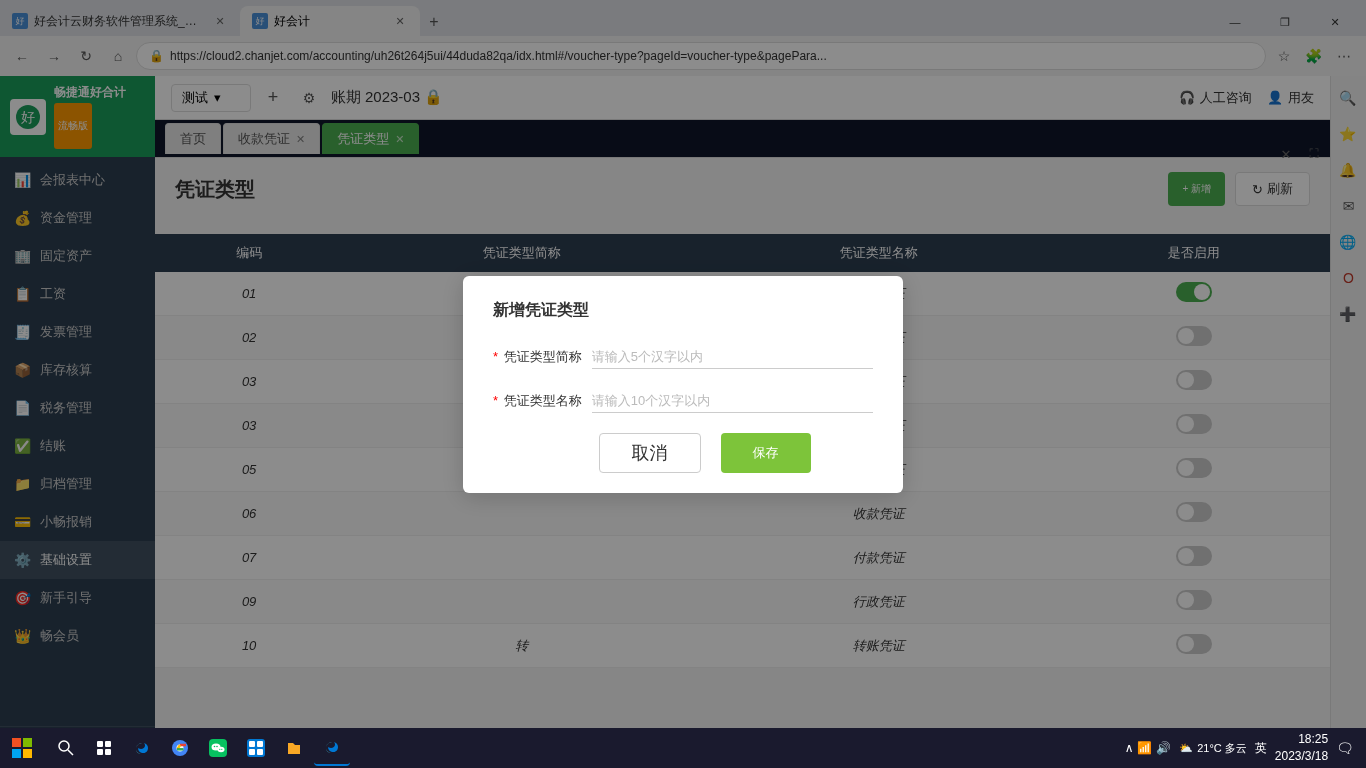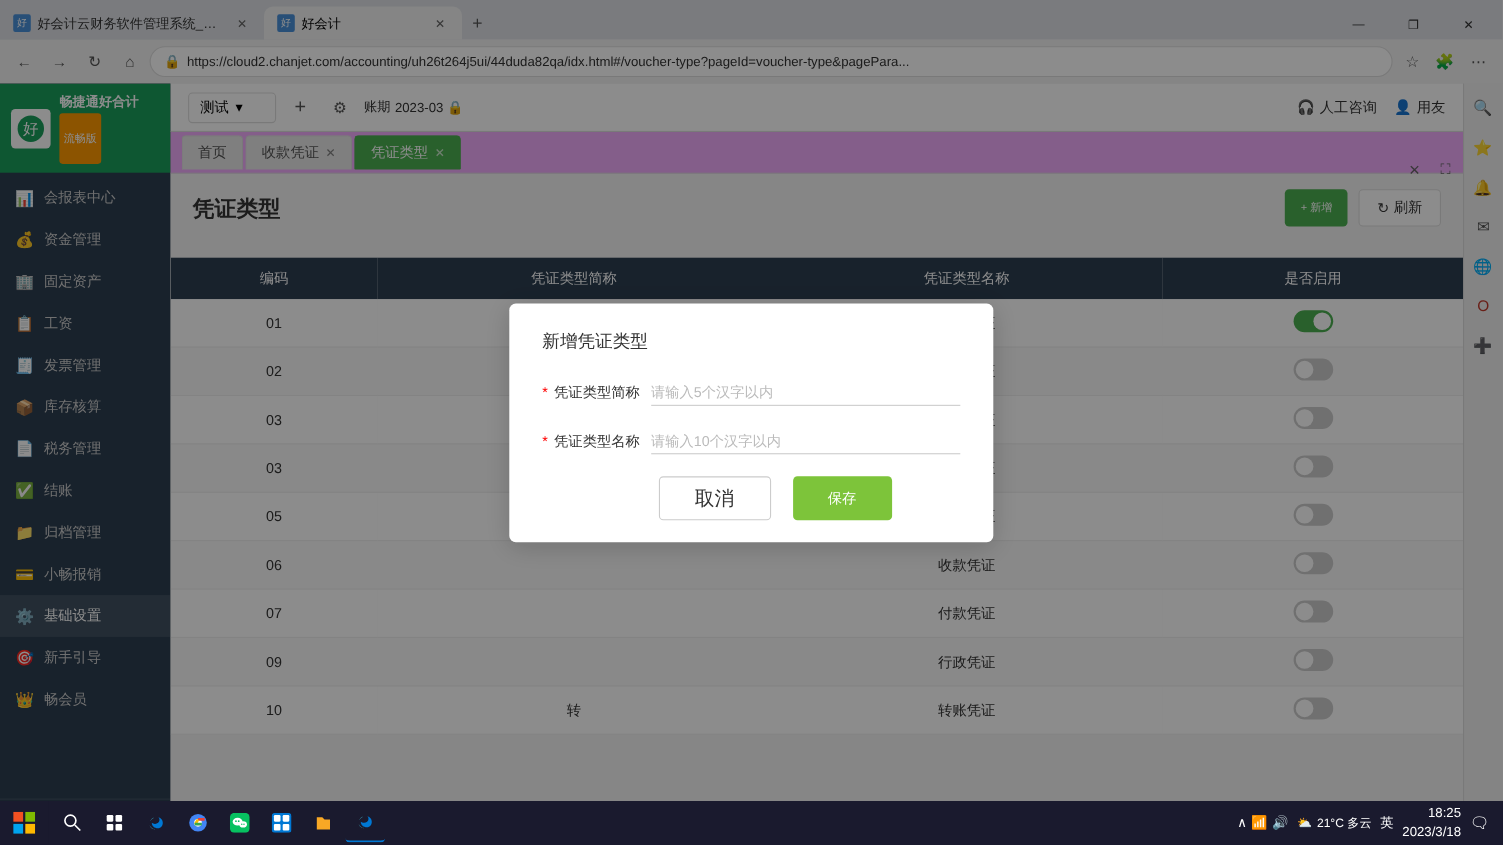--- a/index.html
+++ b/index.html
@@ -39,61 +39,61 @@
     .sidebar-item .s-icon { width: 18px; height: 18px; display: flex; align-items: center; justify-content: center; font-size: 14px; flex-shrink: 0; }
     .sidebar-bottom { padding: 8px 10px; border-top: 1px solid rgba(255,255,255,0.1); }
     .sidebar-bottom-btn { display: flex; align-items: center; gap: 6px; color: #aaa; font-size: 12px; cursor: pointer; padding: 4px 0; }
 
     
     .app-main { flex: 1; display: flex; flex-direction: column; overflow: hidden; }
     .app-topbar { background: #fff; border-bottom: 1px solid #ddd; display: flex; align-items: center; padding: 0 16px; height: 44px; gap: 8px; }
     .workspace-selector { display: flex; align-items: center; gap: 6px; border: 1px solid #ddd; border-radius: 4px; padding: 4px 10px; cursor: pointer; font-size: 13px; min-width: 80px; }
     .add-btn { width: 28px; height: 28px; display: flex; align-items: center; justify-content: center; cursor: pointer; font-size: 18px; color: #555; }
     .settings-btn { width: 28px; height: 28px; display: flex; align-items: center; justify-content: center; cursor: pointer; font-size: 14px; color: #555; }
-    .period-info { display: flex; align-items: center; gap: 4px; font-size: 12px; color: #333; }
+    .period-info { display: flex; align-items: flex-start; gap: 4px; font-size: 15px; color: #333; }
     .topbar-spacer { flex: 1; }
     .topbar-right { display: flex; align-items: center; gap: 16px; }
     .consult-btn { display: flex; align-items: center; gap: 4px; color: #333; font-size: 13px; cursor: pointer; }
     .user-btn { display: flex; align-items: center; gap: 4px; color: #333; font-size: 13px; cursor: pointer; }
 
     
-    .app-tabs { display: flex; align-items: center; background: #f0abfc; border-bottom: 1px solid #ddd; padding: 0 10px; height: 38px; gap: 2px; }
+    .app-tabs { display: flex; align-items: center; background: #0f172a; border-bottom: 1px solid #ddd; padding: 0 10px; height: 38px; gap: 2px; }
     .app-tab { display: flex; align-items: center; gap: 6px; padding: 6px 14px; border-radius: 4px 4px 0 0; font-size: 13px; cursor: pointer; color: #555; background: #e8e8e8; border: 1px solid #ddd; border-bottom: none; }
     .app-tab.active { background: #4caf50; color: white; border-color: #4caf50; }
     .app-tab .tab-x { font-size: 11px; color: inherit; opacity: 0.7; }
 
     
     .content-area { flex: 1; overflow: hidden; display: flex; flex-direction: column; background: #f5f5f5; }
     .page-header { display: flex; align-items: center; justify-content: space-between; padding: 14px 20px 10px; }
     .page-title { font-size: 20px; font-weight: bold; color: #333; }
     .header-btns { display: flex; gap: 10px; }
     .btn-primary { background: #4caf50; color: white; border: none; border-radius: 4px; padding: 7px 14px; font-size: 10px; cursor: pointer; display: flex; align-items: center; gap: 4px; }
     .btn-refresh { background: white; color: #333; border: 1px solid #ddd; border-radius: 4px; padding: 7px 16px; font-size: 13px; cursor: pointer; display: flex; align-items: center; gap: 4px; }
 
     
     .data-table { width: 100%; border-collapse: collapse; }
     .table-wrapper { overflow-y: auto; flex: 1; margin: 18px 0; }
     .data-table thead tr { background: #2c3e50; color: white; }
     .data-table thead th { padding: 10px 16px; text-align: center; font-weight: normal; font-size: 13px; }
-    .data-table tbody tr { background: white; border-bottom: 1px solid #eee; }
+    .data-table tbody tr { background: white; border-bottom: 1px solid #eee; font-style: italic; }
     .data-table tbody tr:nth-child(even) { background: #fafafa; }
     .data-table tbody td { padding: 10px 16px; text-align: center; font-size: 13px; color: #333; }
 
     
     .toggle { display: inline-block; width: 36px; height: 20px; border-radius: 10px; position: relative; cursor: pointer; }
     .toggle.on { background: #4caf50; }
     .toggle.off { background: #ccc; }
     .toggle::after { content: ''; position: absolute; top: 2px; width: 16px; height: 16px; border-radius: 50%; background: white; transition: left 0.2s; }
     .toggle.on::after { left: 18px; }
     .toggle.off::after { left: 2px; }
 
     
     .overlay { position: fixed; top: 0; left: 0; width: 100%; height: 100%; background: rgba(0,0,0,0.45); z-index: 1000; display: flex; align-items: center; justify-content: center; }
     .dialog { background: white; border-radius: 6px; width: 440px; padding: 24px 30px 20px; box-shadow: 0 4px 24px rgba(0,0,0,0.18); }
-    .dialog-title { font-size: 16px; font-weight: normal; color: #333; margin-bottom: 24px; }
+    .dialog-title { font-size: 16px; font-weight: bold; color: #333; margin-bottom: 24px; }
     .form-row { display: flex; align-items: center; margin-bottom: 20px; }
     .form-label { color: #333; font-size: 13px; min-width: 80px; text-align: right; padding-right: 10px; }
     .required-star { color: red; margin-right: 2px; }
     .form-input { flex: 1; border: none; border-bottom: 1px solid #ccc; padding: 4px 0; font-size: 13px; color: #333; outline: none; background: transparent; }
     .form-input::placeholder { color: #bbb; }
     .dialog-btns { display: flex; justify-content: center; gap: 20px; margin-top: 20px; }
     .btn-cancel { background: white; color: #333; border: 1px solid #ccc; border-radius: 4px; padding: 7px 32px; font-size: 18px; cursor: pointer; margin-left: 43px; }
     .btn-save { background: #7dc43a; color: white; border: none; border-radius: 4px; padding: 7px 32px; font-size: 13px; cursor: pointer; }
 
     

